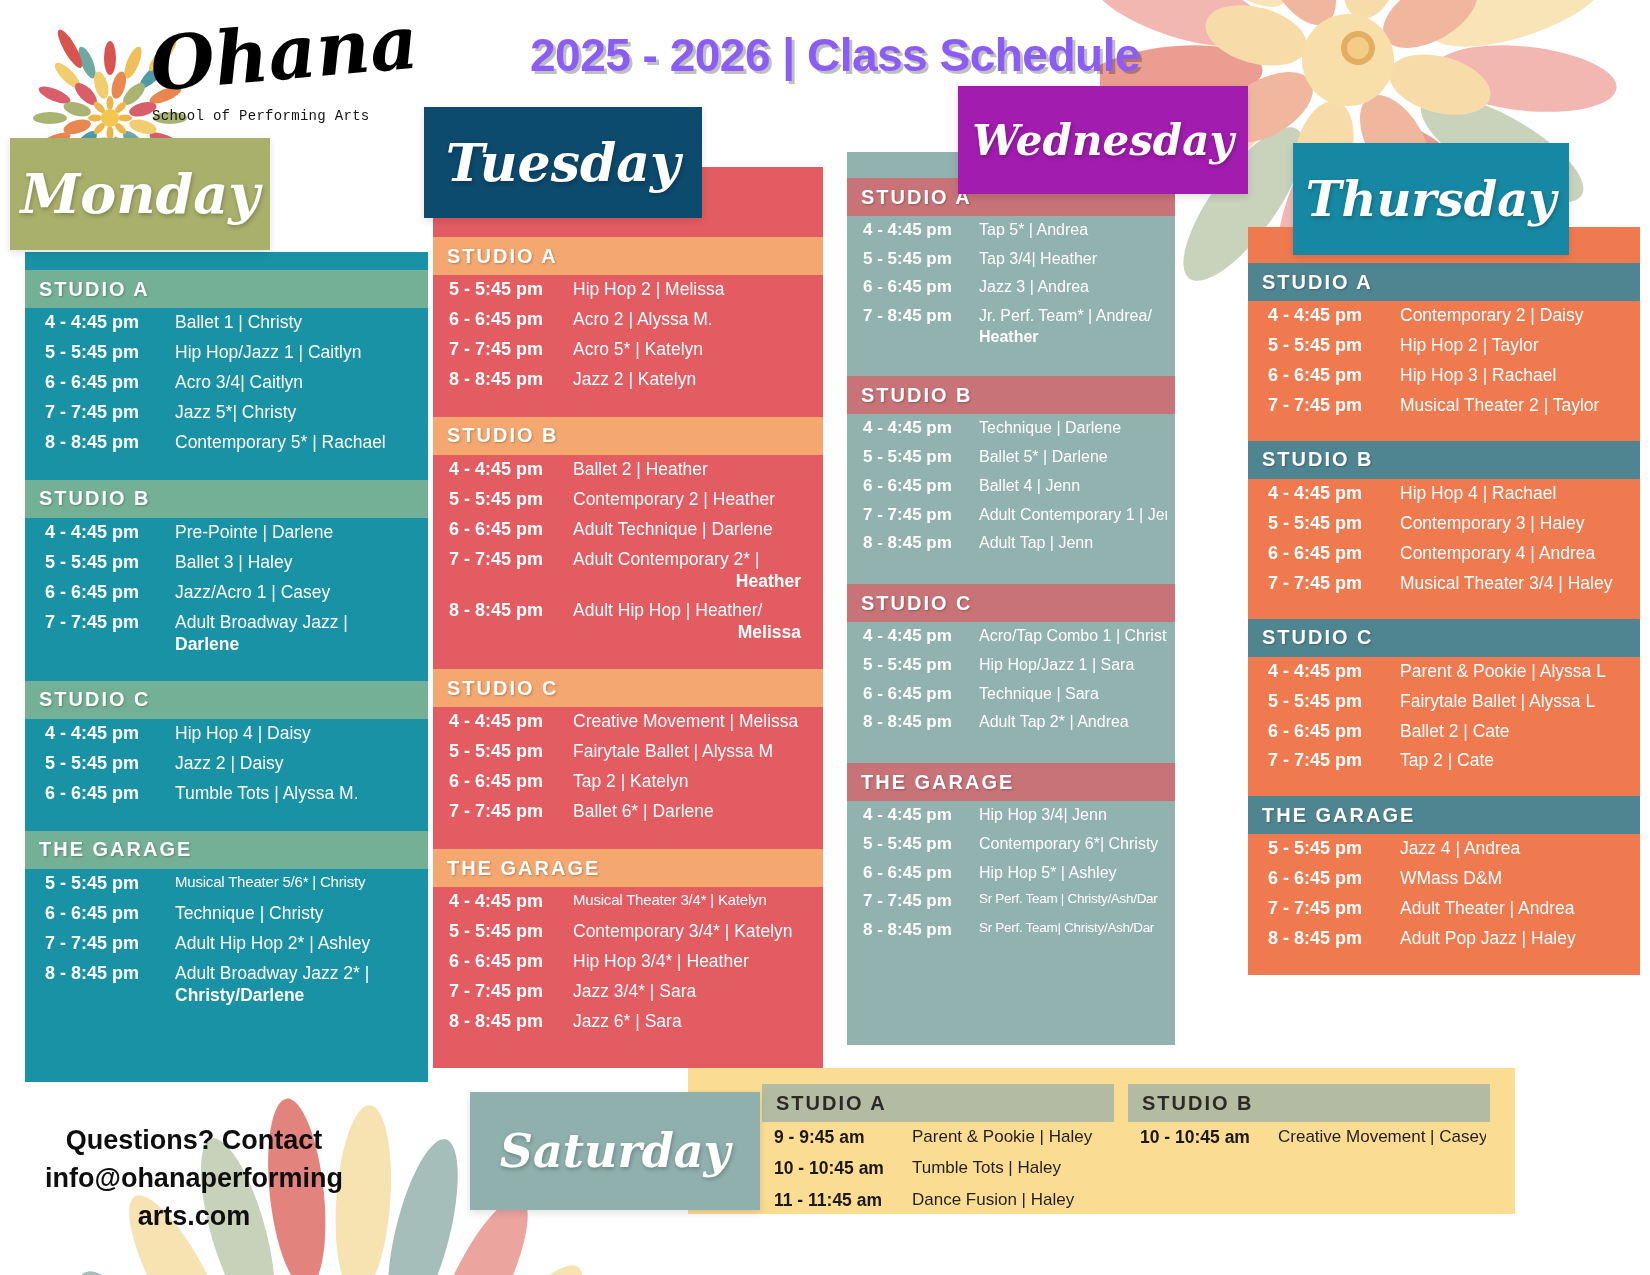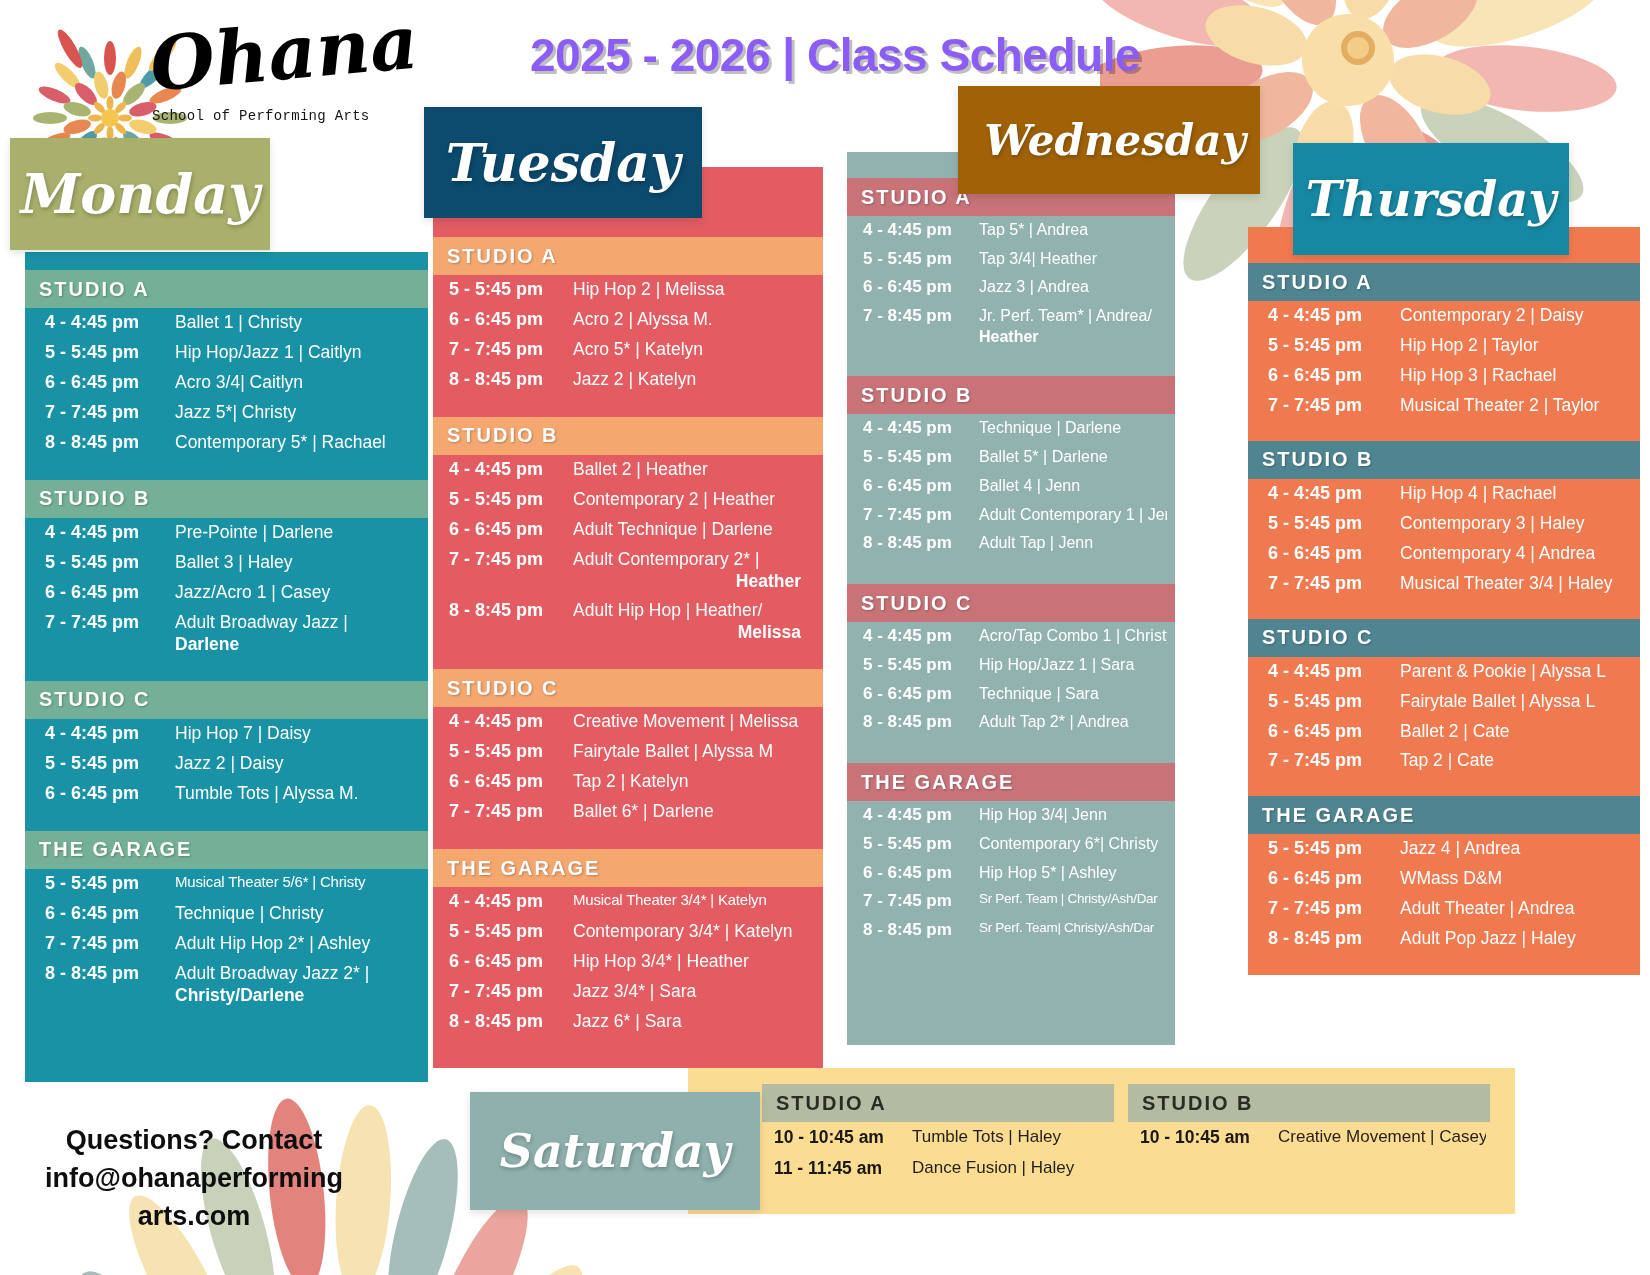--- a/index.html
+++ b/index.html
@@ -224,21 +224,21 @@
             <span class="cls">Jazz/Acro 1 | Casey</span>
           </div>
           <div class="row wrap">
             <span class="time">7 - 7:45 pm</span>
             <span class="cls">Adult Broadway Jazz |</span>
             <span class="cls2">Darlene</span>
           </div>
           <div class="studio-bar" style="background: rgb(116, 176, 149);">STUDIO C</div>
           <div class="row">
             <span class="time">4 - 4:45 pm</span>
-            <span class="cls">Hip Hop 7 | Daisy</span>
+            <span class="cls">Hip Hop 4 | Daisy</span>
           </div>
           <div class="row">
             <span class="time">5 - 5:45 pm</span>
             <span class="cls">Jazz 2 | Daisy</span>
           </div>
           <div class="row">
             <span class="time">6 - 6:45 pm</span>
             <span class="cls">Tumble Tots | Alyssa M.</span>
           </div>
           <div class="studio-bar" style="background: rgb(116, 176, 149);">THE GARAGE</div>
@@ -338,21 +338,21 @@
             <span class="time">7 - 7:45 pm</span>
             <span class="cls">Jazz 3/4* | Sara</span>
           </div>
           <div class="row">
             <span class="time">8 - 8:45 pm</span>
             <span class="cls">Jazz 6* | Sara</span>
           </div>
         </div>
       </div>
       <div class="col col-wednesday">
-        <div class="day-header" style="background: #a16207; padding-left: 12px;">Wednesday</div>
+        <div class="day-header" style="background: #a21caf;">Wednesday</div>
         <div class="panel" style="background: rgb(146, 178, 175);">
           <div class="studio-bar" style="background: rgb(199, 115, 120);">STUDIO A</div>
           <div class="row">
             <span class="time">4 - 4:45 pm</span>
             <span class="cls">Tap 5* | Andrea</span>
           </div>
           <div class="row">
             <span class="time">5 - 5:45 pm</span>
             <span class="cls">Tap 3/4| Heather</span>
           </div>
@@ -498,20 +498,24 @@
             <span class="cls">Adult Pop Jazz | Haley</span>
           </div>
         </div>
       </div>
     </div>
 
   <div id="saturday-header" class="day-header" style="background: rgb(143, 176, 173);">Saturday</div>
   <div id="saturday-panel" style="background: rgb(250, 220, 146);">
       <div class="sat-studio sat-a">
         <div class="studio-bar" style="background: rgb(179, 188, 162);">STUDIO A</div>
+        <div class="row">
+          <span class="time">9 - 9:45 am</span>
+          <span class="cls">Parent &amp; Pookie | Haley</span>
+        </div>
         <div class="row">
           <span class="time">10 - 10:45 am</span>
           <span class="cls">Tumble Tots | Haley</span>
         </div>
         <div class="row">
           <span class="time">11 - 11:45 am</span>
           <span class="cls">Dance Fusion | Haley</span>
         </div>
       </div>
       <div class="sat-studio sat-b">

